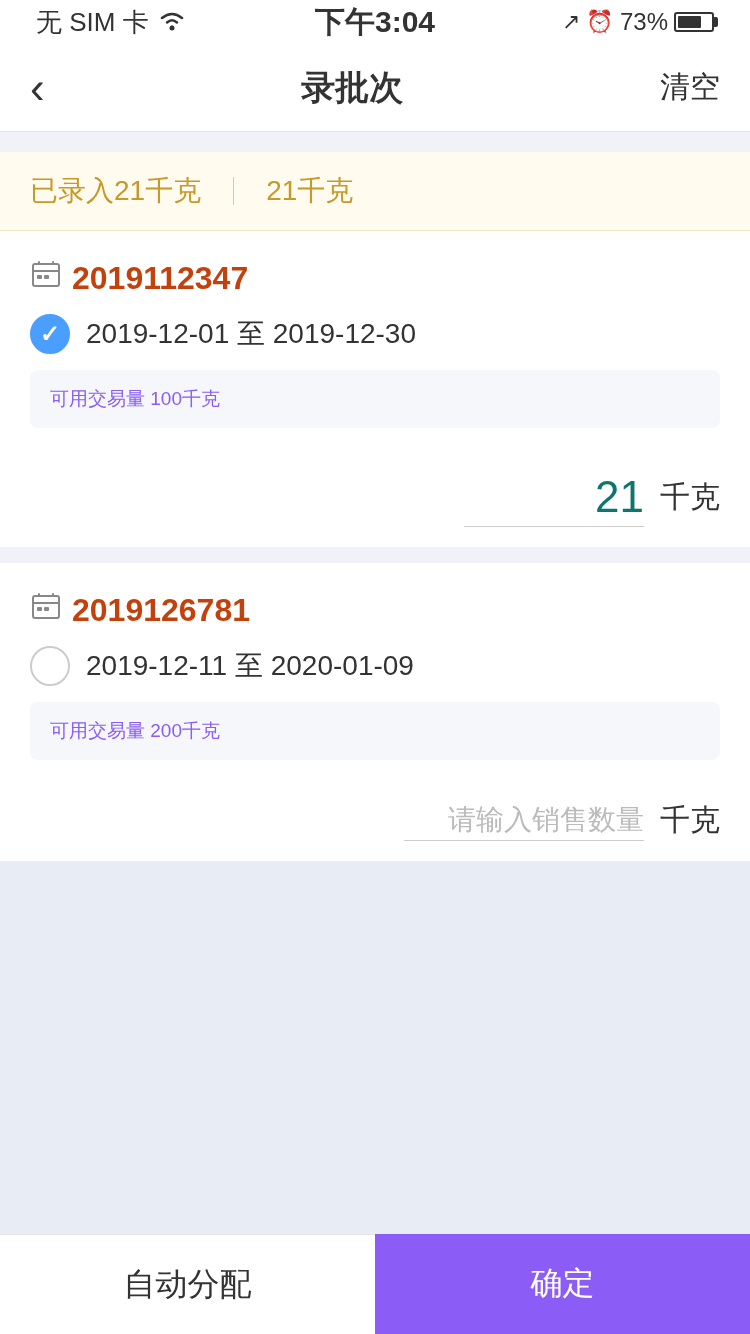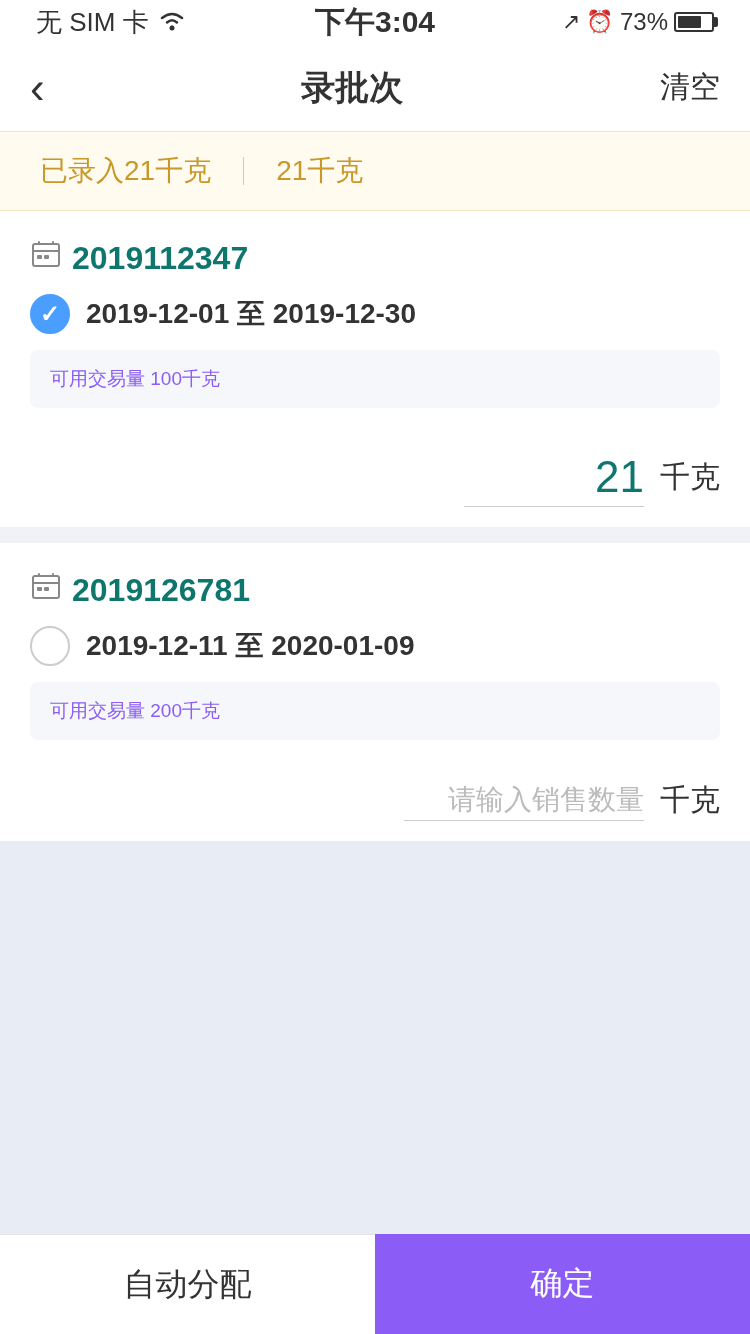--- a/index.html
+++ b/index.html
@@ -92,25 +92,26 @@
     }
     .nav-action {
       font-size: 30px;
       color: #333;
       cursor: pointer;
     }
 
     
     .summary-banner {
       background: #fffbef;
-      padding: 20px 40px;
+      padding: 20px 30px;
       display: flex;
       align-items: center;
       gap: 32px;
       border-bottom: 1px solid #f0e8c0;
+      margin-top: 20px;
     }
     .summary-item {
       font-size: 28px;
       color: #c8982a;
     }
     .summary-divider {
       width: 1px;
       height: 28px;
       background: #c8982a;
       opacity: 0.5;
@@ -128,29 +129,28 @@
       padding: 28px 30px 8px 30px;
       gap: 10px;
     }
     .batch-icon {
       font-size: 30px;
       color: #666;
     }
     .batch-id {
       font-size: 32px;
       font-weight: 600;
-      color: #0f766e;
+      color: #c2410c;
     }
 
     .batch-date-row {
       display: flex;
       align-items: center;
       padding: 8px 30px 16px 30px;
       gap: 16px;
-      font-weight: bold;
     }
     .radio-circle {
       width: 40px;
       height: 40px;
       border-radius: 50%;
       border: 2px solid #ccc;
       background: #fff;
       flex-shrink: 0;
       display: flex;
       align-items: center;

